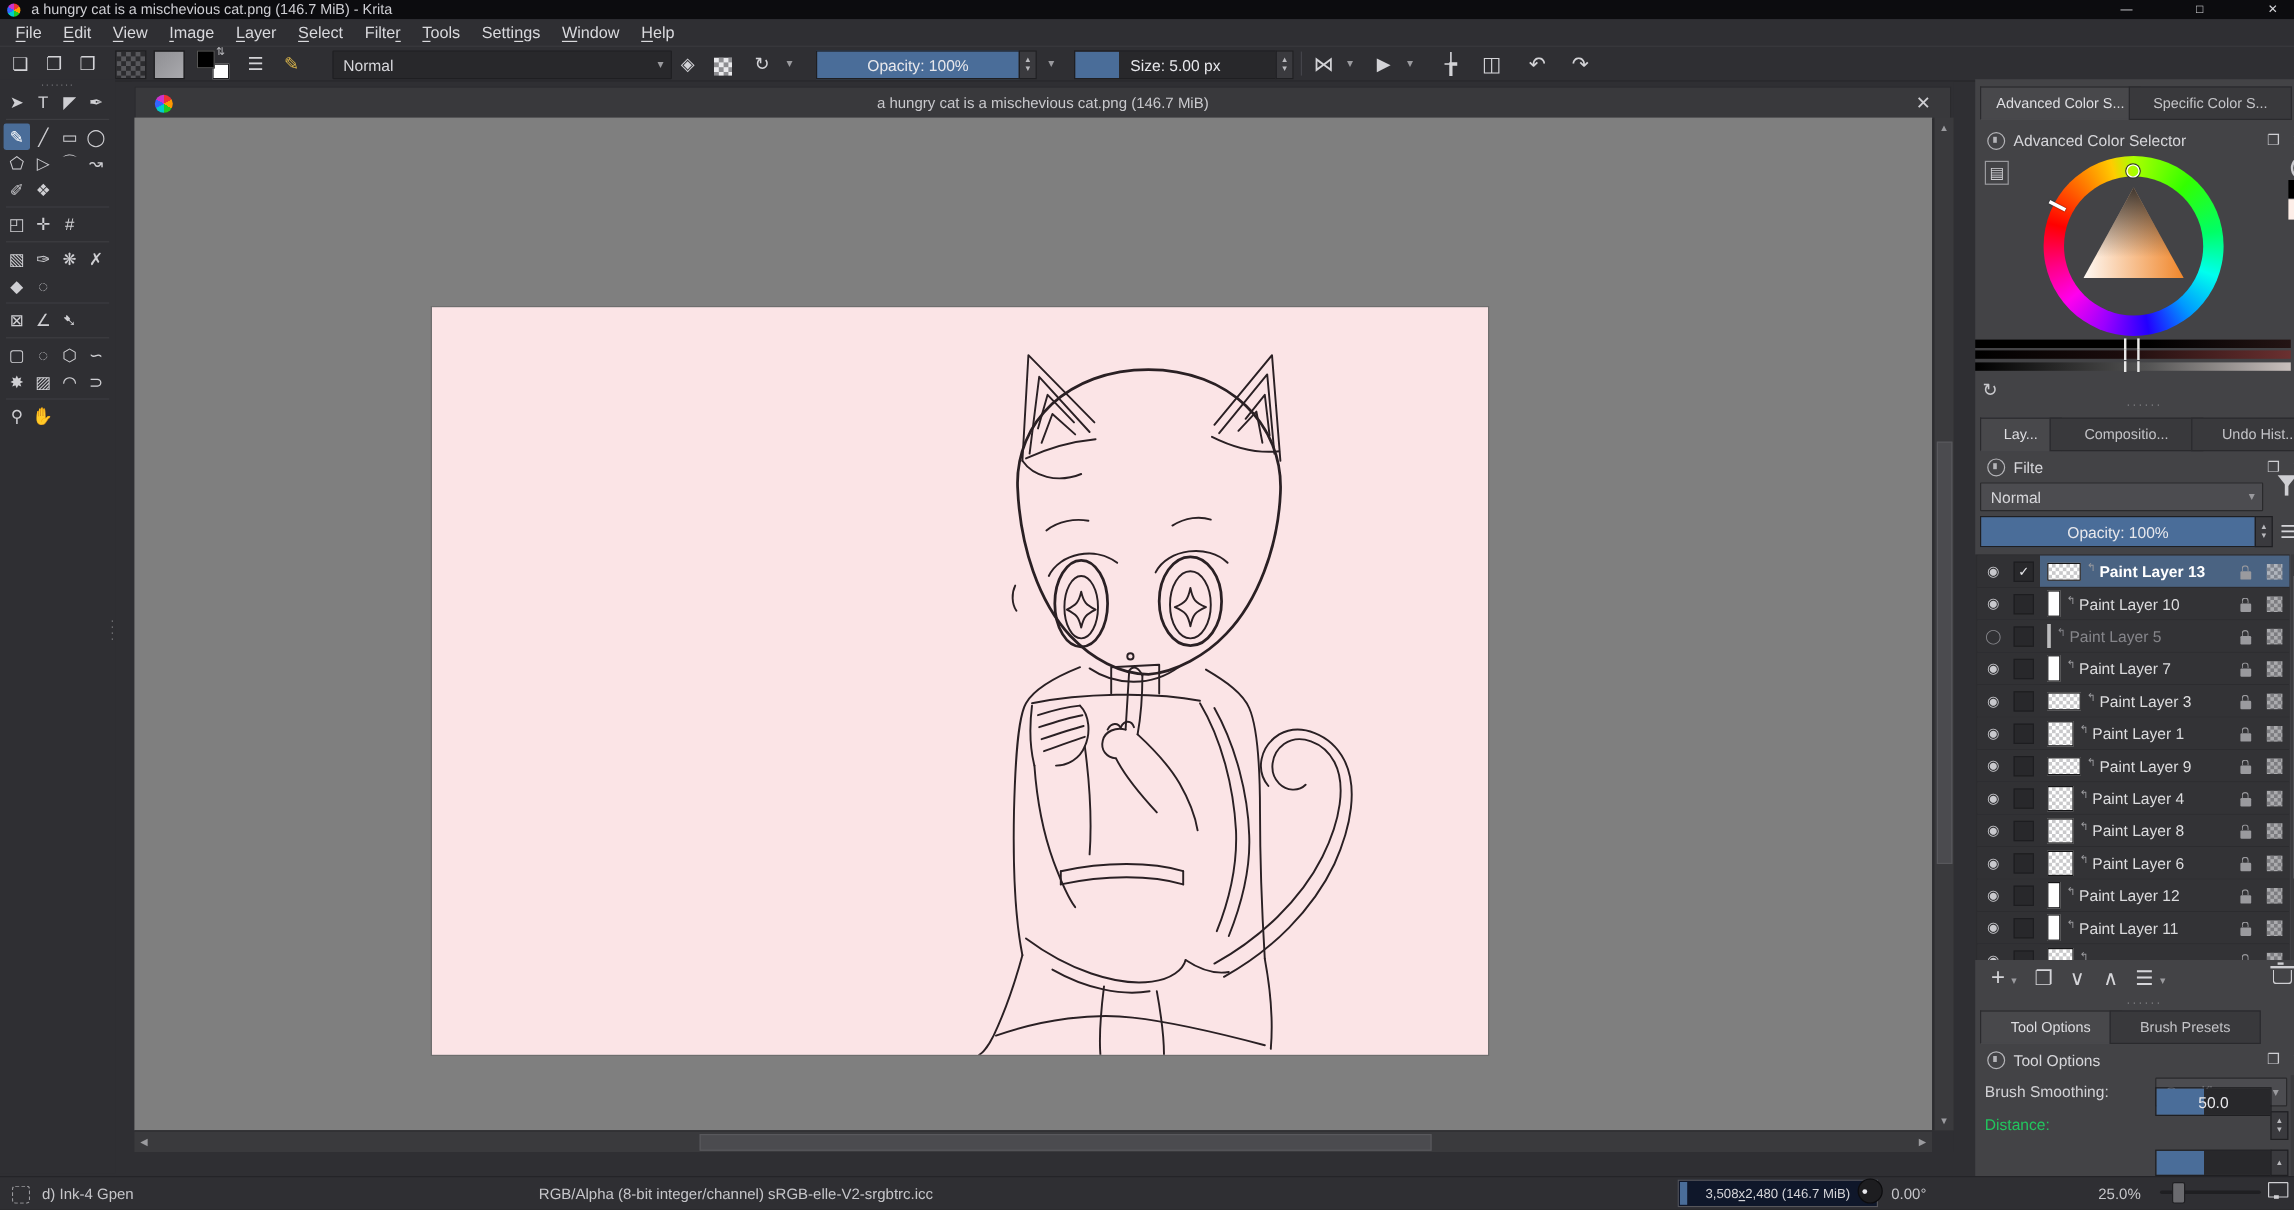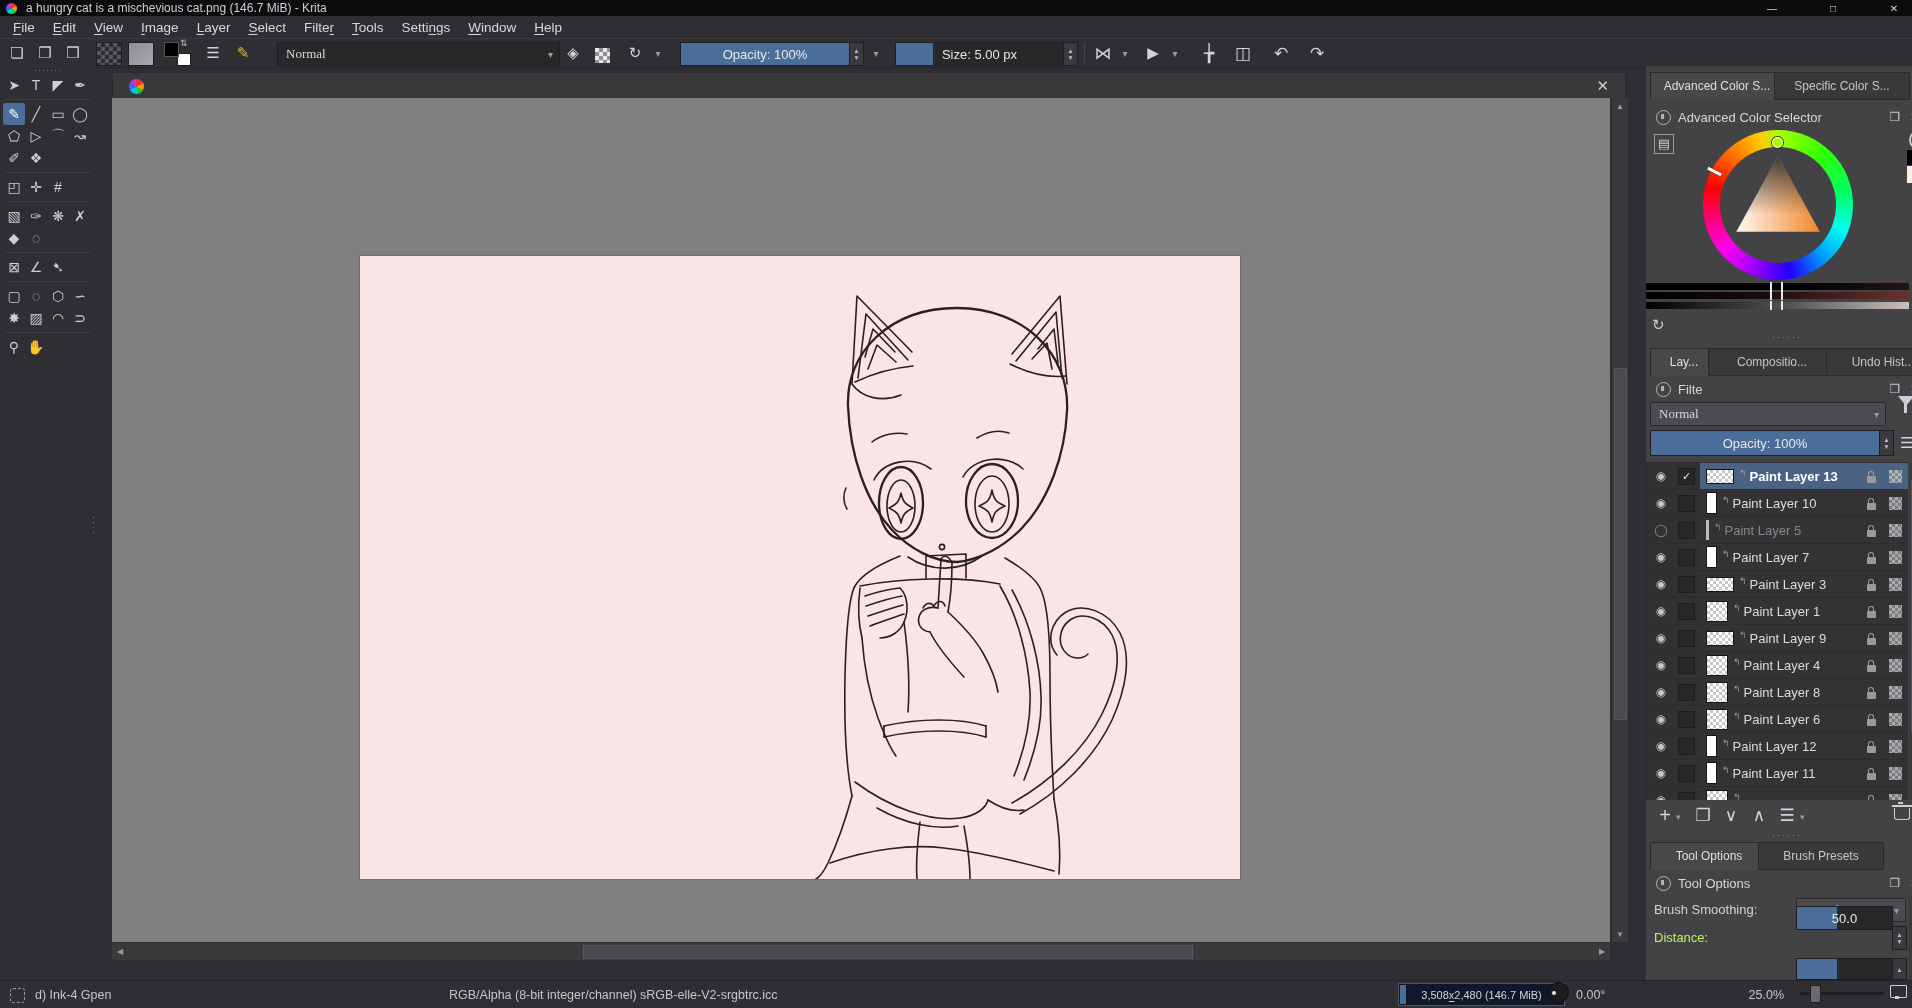--- a/index.html
+++ b/index.html
@@ -13,21 +13,21 @@
   .title-text{margin-left:9px;font-size:12px;color:#cfcfd4;white-space:nowrap;}
   .winbtn{width:34px;height:16px;display:flex;align-items:center;justify-content:center;color:#d8d8dc;font-size:10px;}
   
   .menubar{position:absolute;left:0;top:16px;width:100%;height:22px;background:#2f2f33;display:flex;align-items:center;padding-left:4px;}
   .menu-item{padding:2px 9px;color:#d9d9dd;font-size:13.5px;}
   .menu-item u{text-underline-offset:2px;}
   
   .toolbar{position:absolute;left:0;top:38px;width:100%;height:28px;background:#2f2f33;border-top:1px solid #3a3a3e;border-bottom:1px solid #26262a;}
   .tbtn{position:absolute;top:2px;height:24px;display:flex;align-items:center;justify-content:center;color:#d3d3d7;font-size:15px;}
   .chip{position:absolute;top:3px;width:24px;height:22px;border:1px solid #1e1e21;}
-  .combo{position:absolute;top:3px;height:22px;background:#28282b;border:1px solid #1f1f22;border-radius:1px;display:flex;align-items:center;font-family:Liberation Serif, serif;}
+  .combo{position:absolute;top:3px;height:22px;background:#28282b;border:1px solid #1f1f22;border-radius:1px;display:flex;align-items:center;}
   .combo .lbl{padding-left:8px;font-size:13px;color:#d7d7db;flex:1;}
   .caret{color:#9a9a9e;font-size:10px;padding:0 6px;}
   .slider{position:absolute;top:3px;height:22px;background:#28282b;border:1px solid #1f1f22;display:flex;align-items:center;justify-content:center;font-size:13px;color:#e8e8ec;}
   .spin{position:absolute;top:3px;width:13px;height:22px;background:#3a3a3e;border:1px solid #1f1f22;display:flex;flex-direction:column;align-items:center;justify-content:center;color:#b9b9bd;font-size:6.5px;line-height:7px;}
   .checker-sm{background-image:conic-gradient(#8e8e92 25%,#e9e9ec 0 50%,#8e8e92 0 75%,#e9e9ec 0);background-size:8px 8px;}
   
   .toolbox{position:absolute;left:0;top:66px;width:96px;height:912px;background:#2f2f33;}
   .tb-grip{height:8px;display:flex;align-items:center;justify-content:center;color:#77777b;font-size:9px;letter-spacing:1px;}
   .tb-row{display:flex;padding-left:3px;}
   .tb-tool{width:22px;height:22px;display:flex;align-items:center;justify-content:center;color:#cfcfd3;font-size:14px;border-radius:2px;}
@@ -245,20 +245,21 @@
       <div class="tb-row">
         <div class="tb-tool">⚲</div>
         <div class="tb-tool">✋</div>
       </div>
     </div>
   <div class="abs" style="left:92px;top:515px;color:#8d8d91;font-size:9px;line-height:5px;">·<br>·<br>·<br>·</div>
 
   <div class="mdi">
     <div class="doc-tabbar">
       <div class="krita-logo" style="width:15px;height:15px;margin-left:16px;z-index:2;"></div>
+      <div class="doc-title">a hungry cat is a mischevious cat.png (146.7 MiB)</div>
       <div style="position:absolute;right:16px;color:#cfcfd3;font-size:15px;">✕</div>
     </div>
 
     <div class="viewport">
       <div class="art-canvas">
 
         <svg class="cat" width="880" height="623" viewBox="0 0 880 623">
           <g fill="none" stroke="#2a2024" stroke-width="1.6" stroke-linecap="round" stroke-linejoin="round">
 
             <path d="M 488 150 C 486 96 530 52 597 52 C 664 52 710 98 707 155 C 705 200 688 245 662 272 C 645 290 620 304 597 306 C 574 306 550 293 532 274 C 506 246 490 200 488 150 Z" stroke-width="2.3"></path>
@@ -633,21 +634,21 @@
       <span class="dbtn">❐</span>
       <span class="dbtn" style="margin-right:4px;">✕</span>
     </div>
 
     <div class="abs" style="left:8px;top:836px;font-size:13px;color:#d2d2d6;">Brush Smoothing:</div>
     <div class="combo" style="left:150px;top:832px;width:108px;background:#4c4c50;border-color:#2a2a2c;">
       <span class="lbl">Specific</span>
       <span class="caret">▾</span>
     </div>
 
-    <div class="abs" style="left:8px;top:864px;font-size:13px;color:#bef264;text-align:right;">Distance:</div>
+    <div class="abs" style="left:8px;top:864px;font-size:13px;color:#22c55e;text-align:right;">Distance:</div>
     <div class="slider" style="left:150px;top:840px;width:95px;background:linear-gradient(to right,#4a6d99 0 42%,#28282b 42%);">
       <span>50.0</span>
     </div>
     <div class="spin" style="left:246px;top:860px;">
         <span>▲</span>
         <span>▼</span>
       </div>
 
     <div class="slider" style="left:150px;top:892px;width:95px;height:20px;background:linear-gradient(to right,#4a6d99 0 42%,#28282b 42%);"></div>
     <div class="spin" style="left:246px;top:892px;height:20px;">

